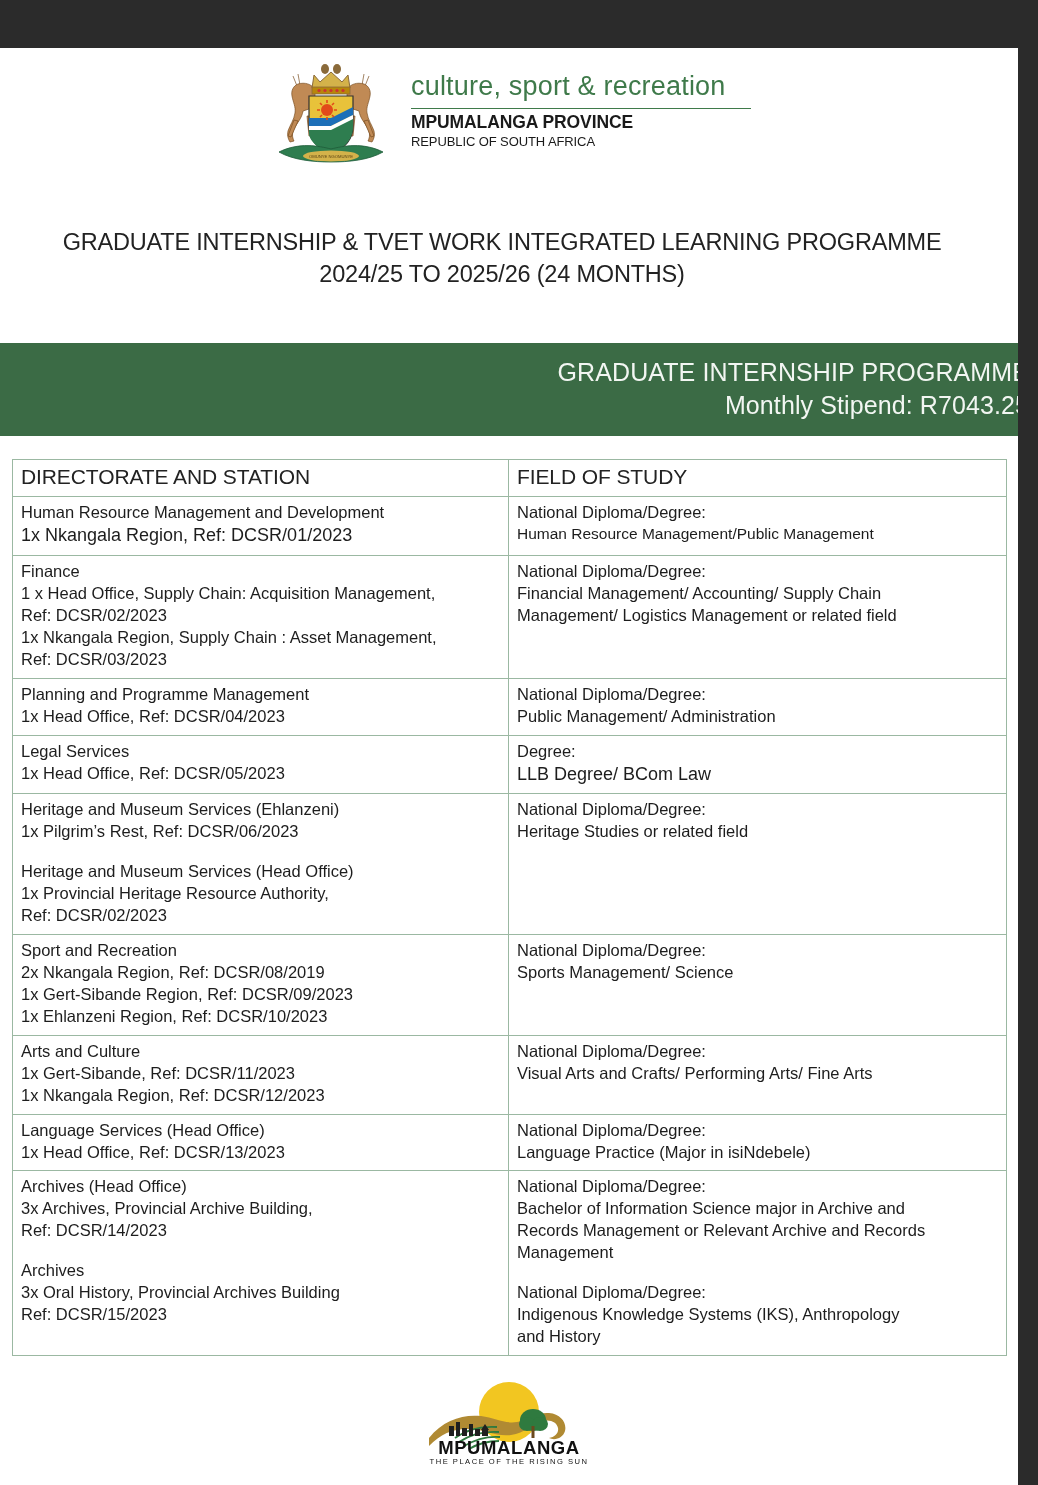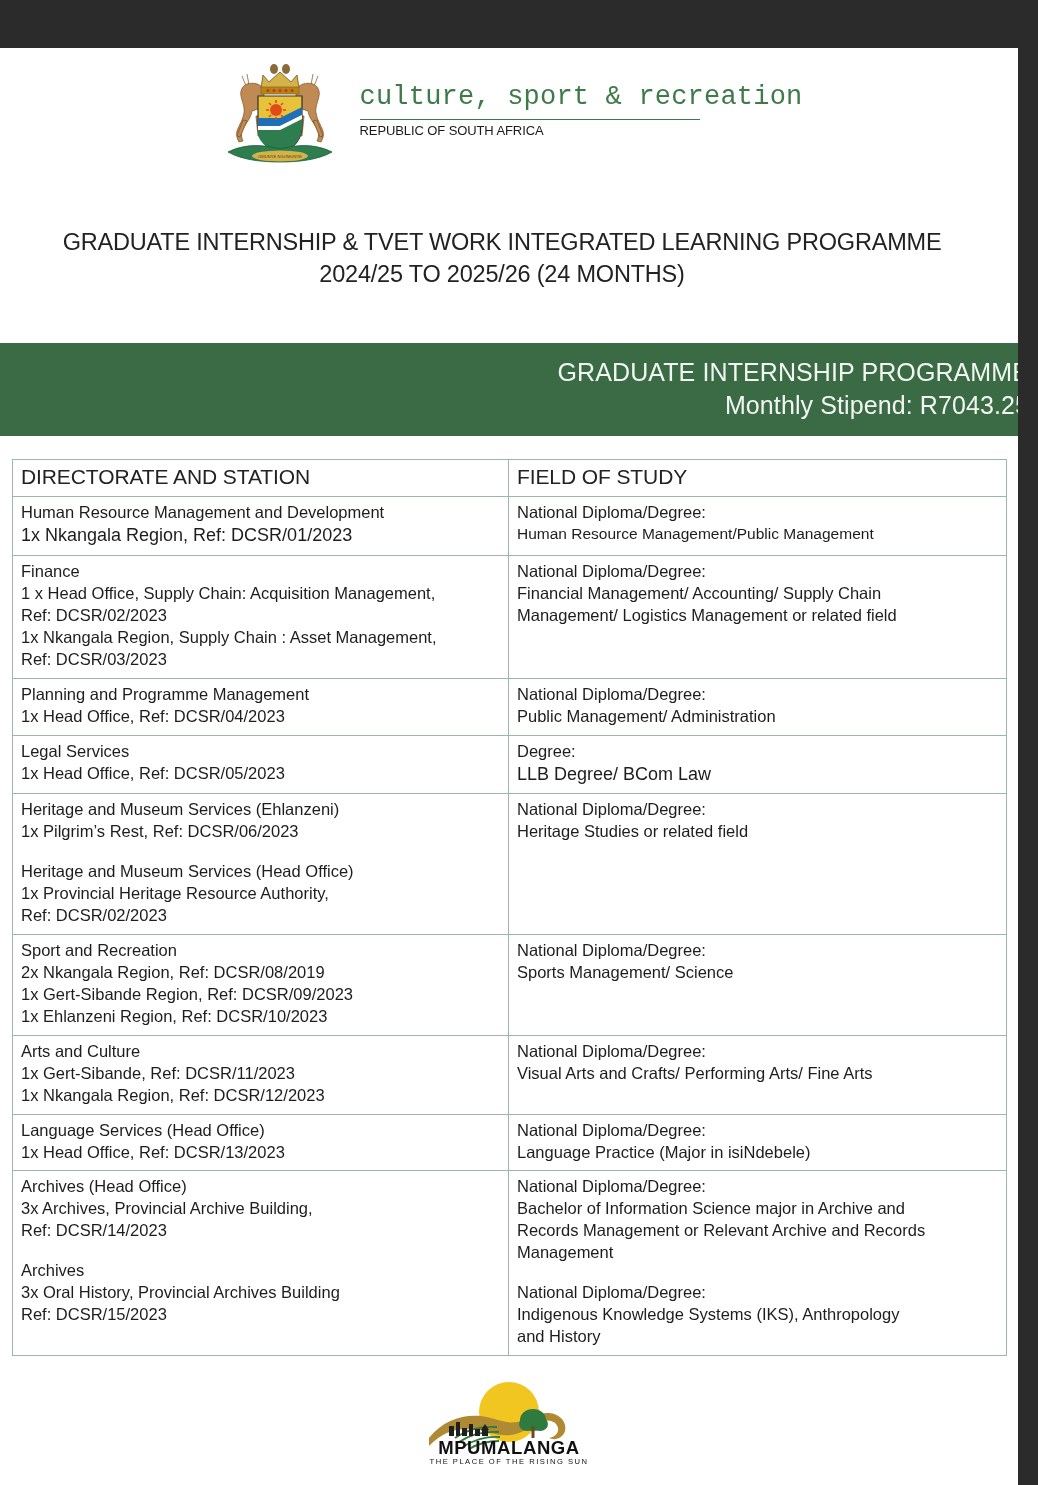--- a/index.html
+++ b/index.html
@@ -58,21 +58,21 @@
     box-sizing: border-box;
   }
   .coat-of-arms { width: 128px; height: 106px; flex: 0 0 auto; }
   .dept-wordmark { display: flex; flex-direction: column; }
   .dept-line1 {
     font-size: 27px;
     color: #3f7a4a;
     letter-spacing: 0.2px;
     line-height: 1.1;
     padding-bottom: 6px;
-    font-family: Liberation Mono, monospace;
+    font-family: Liberation Sans, sans-serif;
   }
   .dept-rule {
     border-top: 1.5px solid #3f7a4a;
     width: 340px;
     margin-bottom: 3px;
   }
   .dept-line2 {
     font-size: 17.5px;
     font-weight: bold;
     color: #1a1a1a;
@@ -212,20 +212,21 @@
         </g>
 
         <path d="M12 94 c20 -10 40 -6 52 -3 c12 -3 32 -7 52 3 c-14 8 -34 10 -52 10 c-18 0 -38 -2 -52 -10 z" fill="#2e7d4f" stroke="#1e5c38" stroke-width="0.8"></path>
         <ellipse cx="64" cy="98" rx="28" ry="5.5" fill="#d4b24a"></ellipse>
         <text x="64" y="100" font-size="4.2" fill="#5a4313" text-anchor="middle" font-family="Liberation Sans, sans-serif">OMUNYE NGOMUNYE</text>
       </svg>
 
       <div class="dept-wordmark">
         <div class="dept-line1">culture, sport &amp; recreation</div>
         <div class="dept-rule"></div>
+        <div class="dept-line2">MPUMALANGA PROVINCE</div>
         <div class="dept-line3">REPUBLIC OF SOUTH AFRICA</div>
       </div>
     </div>
 
     <div class="doc-title">
       <div>GRADUATE INTERNSHIP &amp; TVET WORK INTEGRATED LEARNING PROGRAMME</div>
       <div>2024/25 TO 2025/26 (24 MONTHS)</div>
     </div>
 
     <div class="green-banner" style="background: rgb(59, 107, 69); color: rgb(242, 246, 242);">

